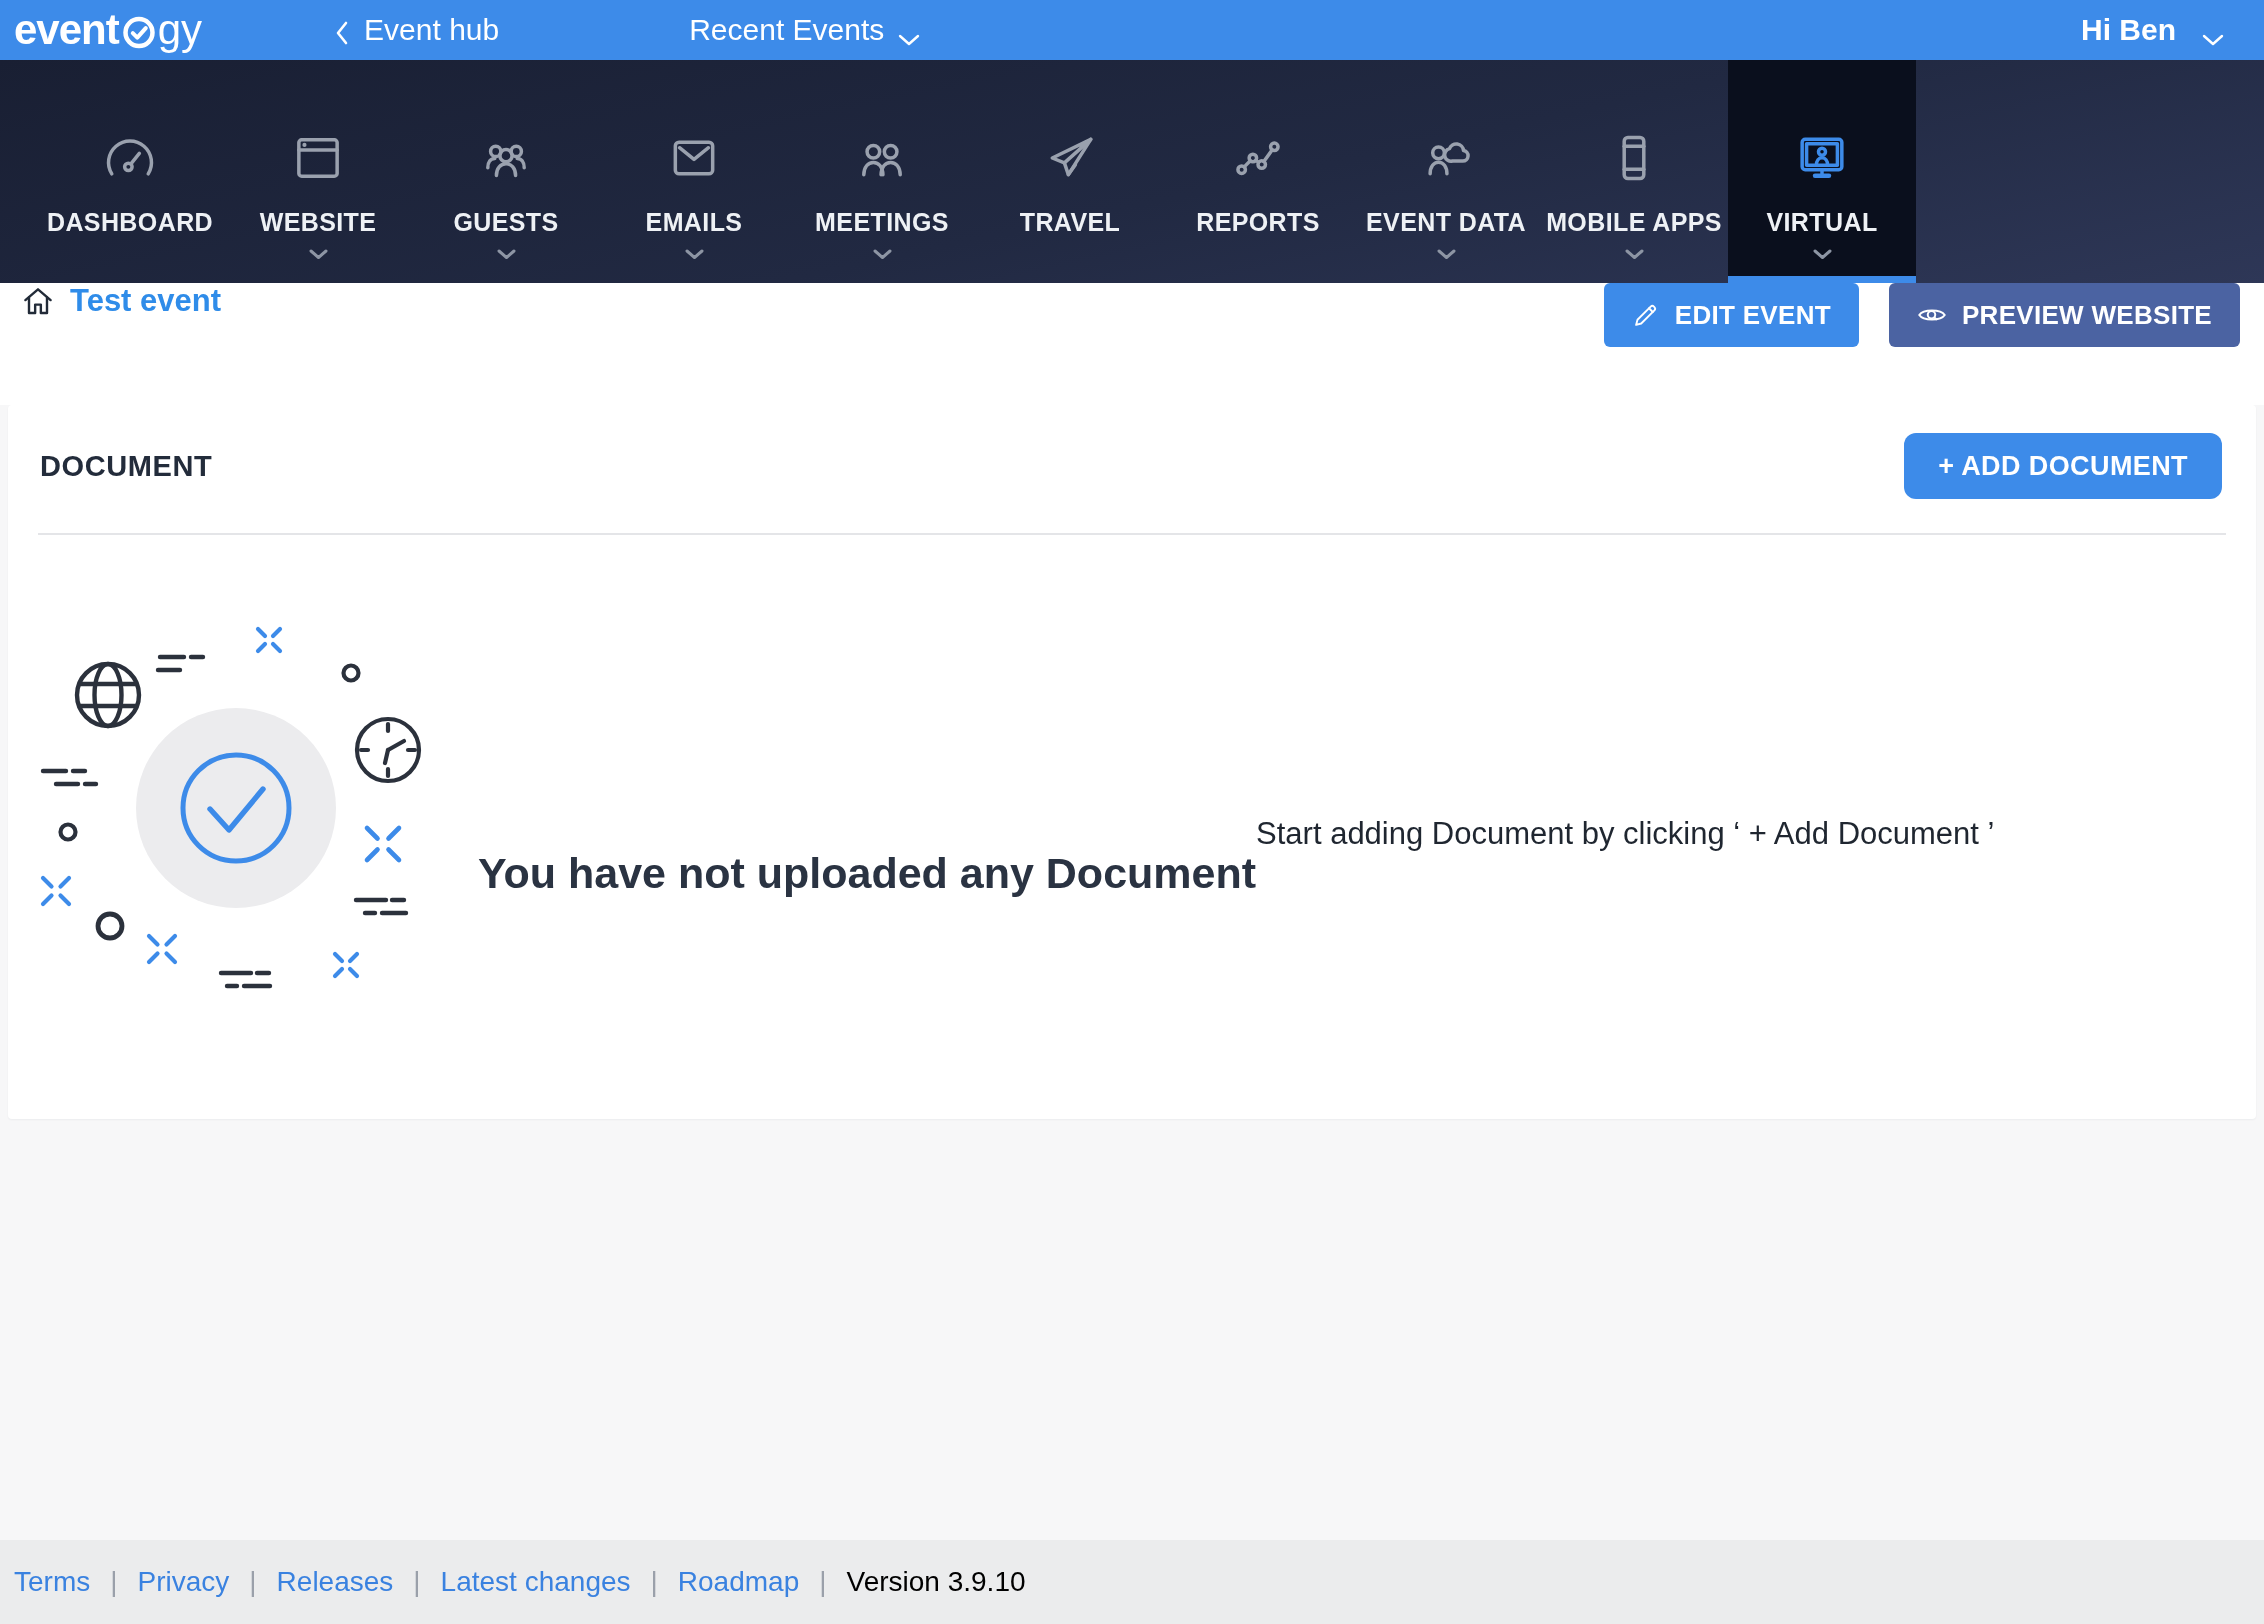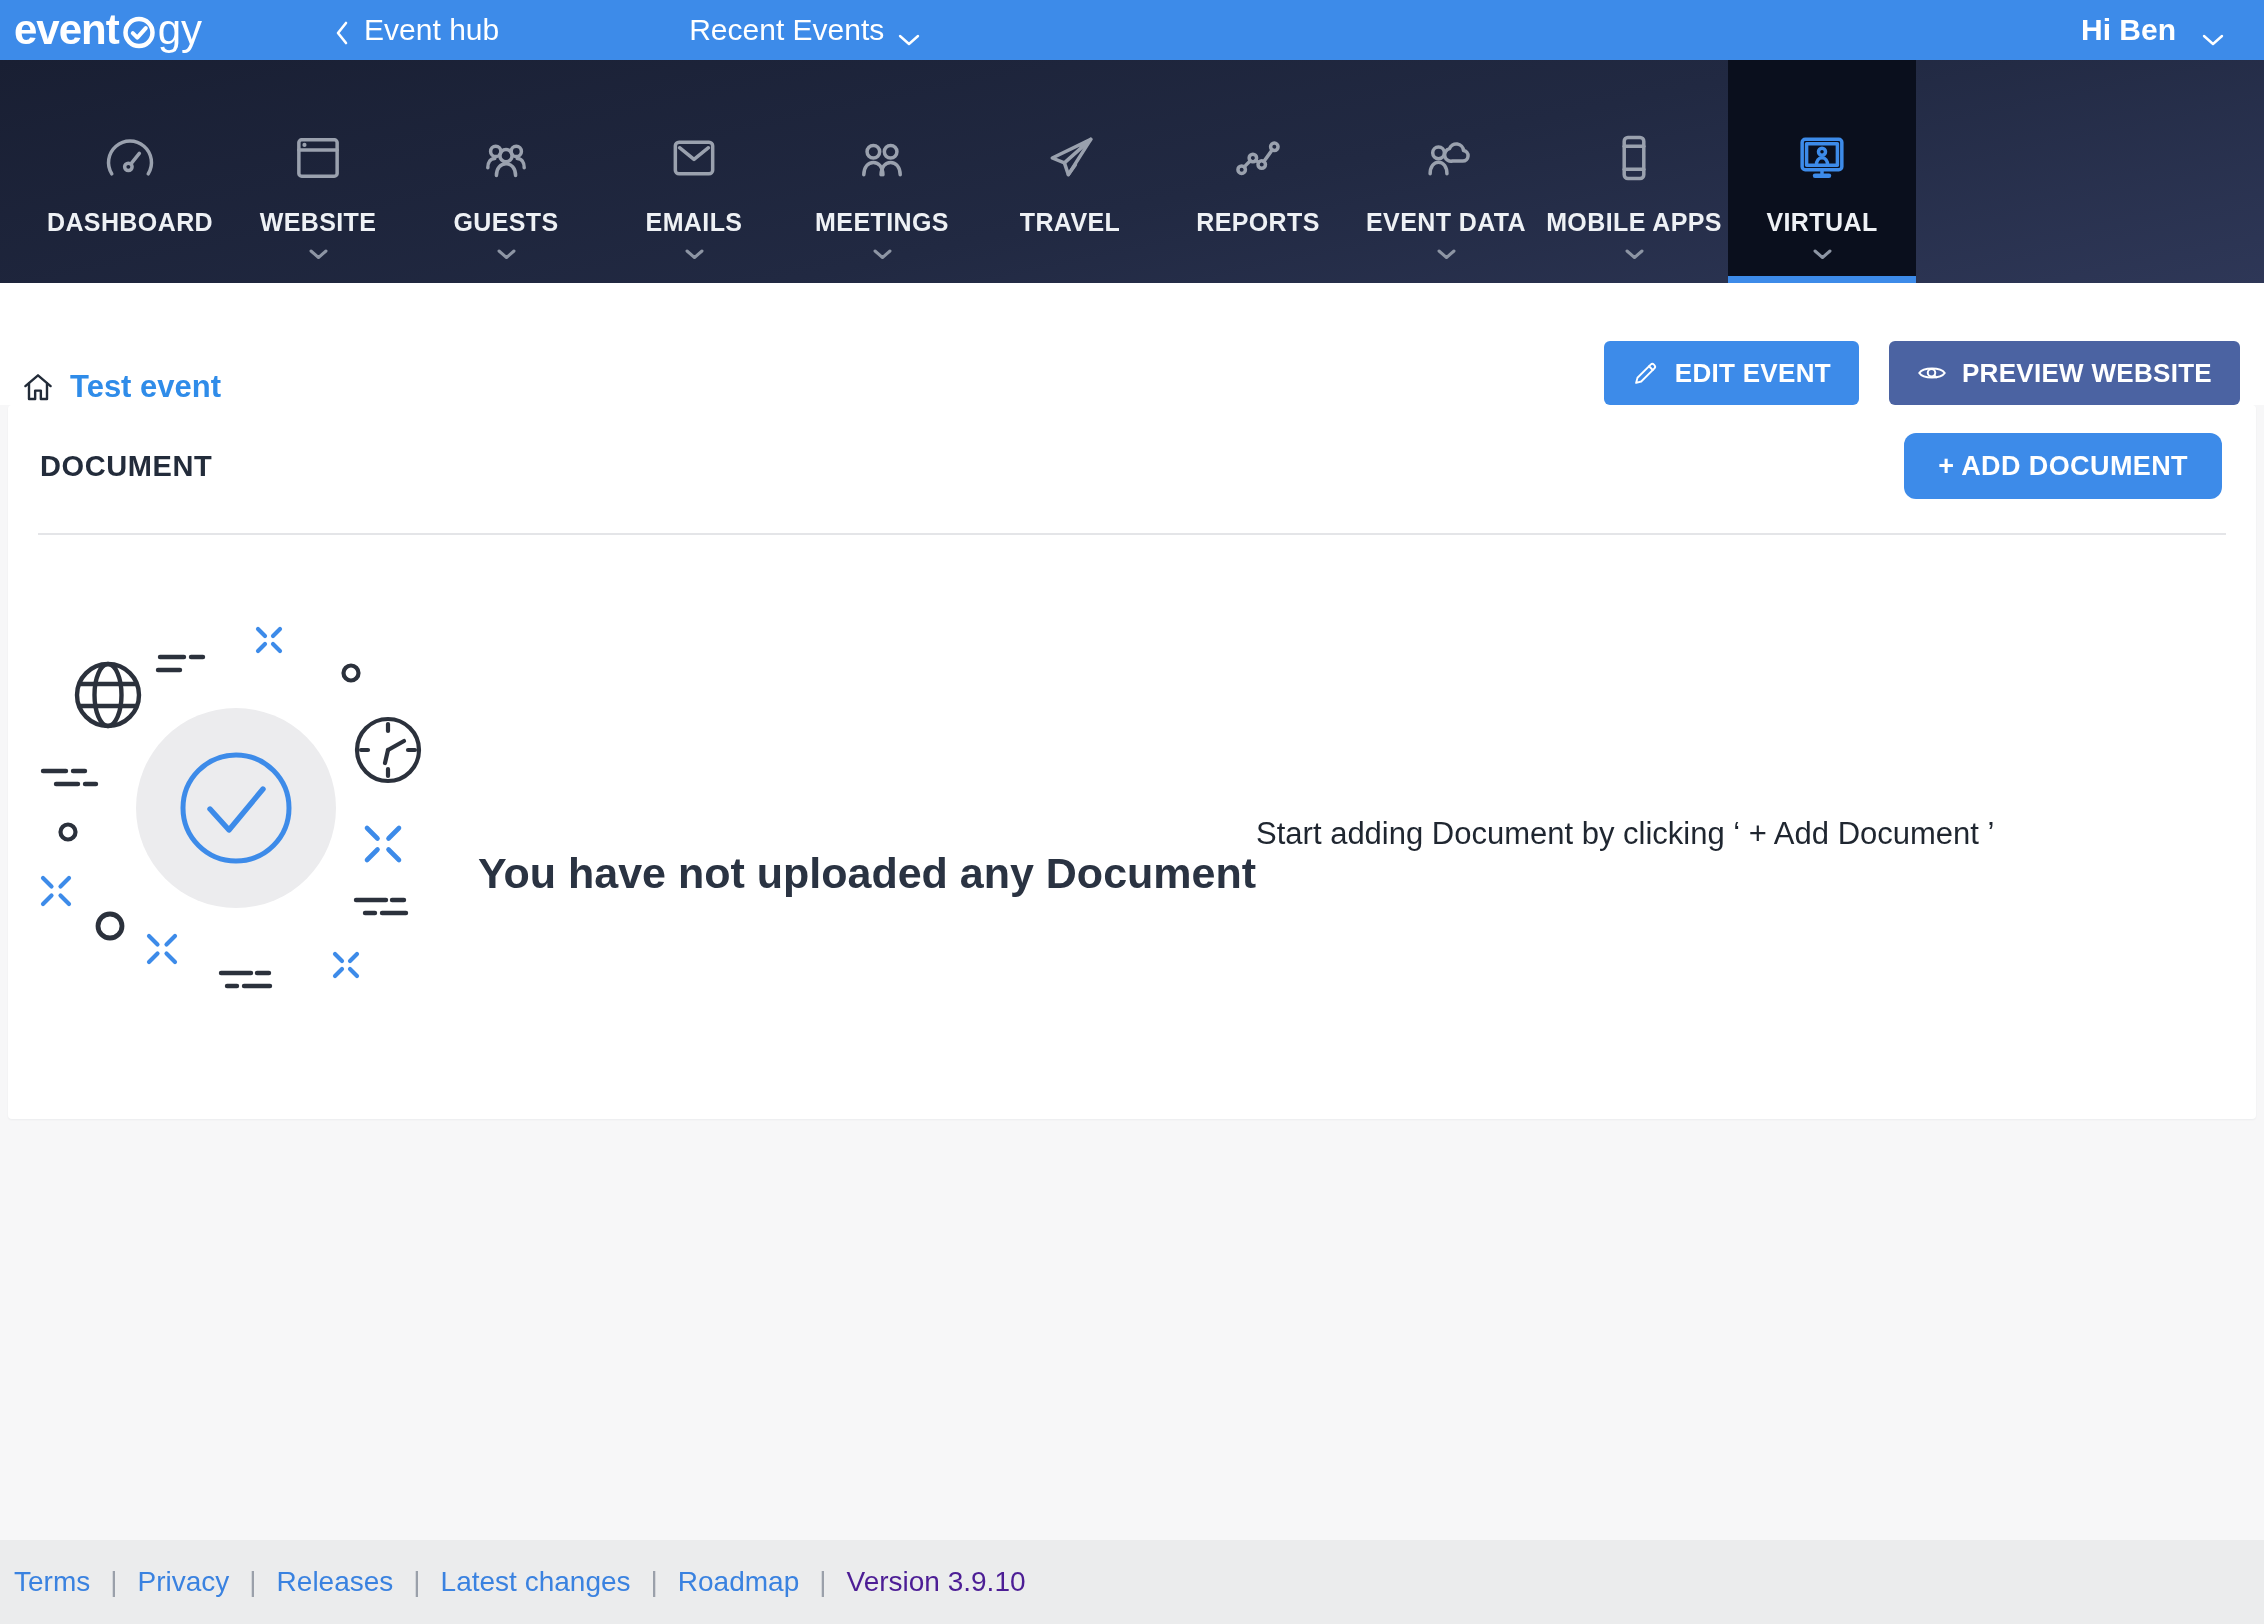--- a/index.html
+++ b/index.html
@@ -51,21 +51,21 @@
   .nav-item .nav-caret.hidden{ visibility:hidden; }
   .nav-item.active{ background:var(--nav-active-bg); }
   .nav-item.active .nav-icon{ color:var(--accent); }
   .nav-item.active::after{
     content:""; position:absolute; left:0; right:0; bottom:0; height:7px; background:var(--accent);
   }
 
   
   .crumbrow{
     height:122px; flex:0 0 122px; background:#fff;
-    display:flex; align-items:flex-end; padding:0 24px 0 20px; gap:14px;
+    display:flex; align-items:flex-start; padding:0 24px 0 20px; gap:14px;
   }
   .crumb-link{ color:#2f8ce9; font-size:31px; font-weight:700; cursor:pointer; }
   .crumb-spacer{ flex:1; }
   .btn{
     height:64px; border:none; border-radius:6px; color:#fff;
     font-family:"Liberation Sans",sans-serif; font-size:26px; font-weight:700; letter-spacing:.3px;
     display:flex; align-items:center; gap:15px; padding:1px 28px; cursor:pointer; white-space:nowrap;
   }
   .btn-edit{ background:var(--accent); }
   .btn-preview{ background:var(--preview-btn); margin-left:16px; }
@@ -94,21 +94,21 @@
   .empty-title{ margin-top:116px; font-size:43px; font-weight:700; color:var(--text-dark); }
   .empty-sub{ margin-top:38px; font-size:31px; color:#1f2630; }
 
   
   .footer{
     margin-top:auto; height:84px; flex:0 0 84px; background:#ebeced;
     display:flex; align-items:center; padding:0 20px 0 14px; font-size:28px;
   }
   .footer a{ color:var(--footer-link); text-decoration:none; cursor:pointer; }
   .footer .sep{ color:#9aa0aa; padding:0 20px; }
-  .footer .version{ color:#4c1d95; }
+  .footer .version{ color:#000000; }
 
   svg{ display:block; }
 </style>
 </head>
 <body>
 
 <header class="topbar">
   <div class="logo">
     <span class="lb">event</span>
     <span>

